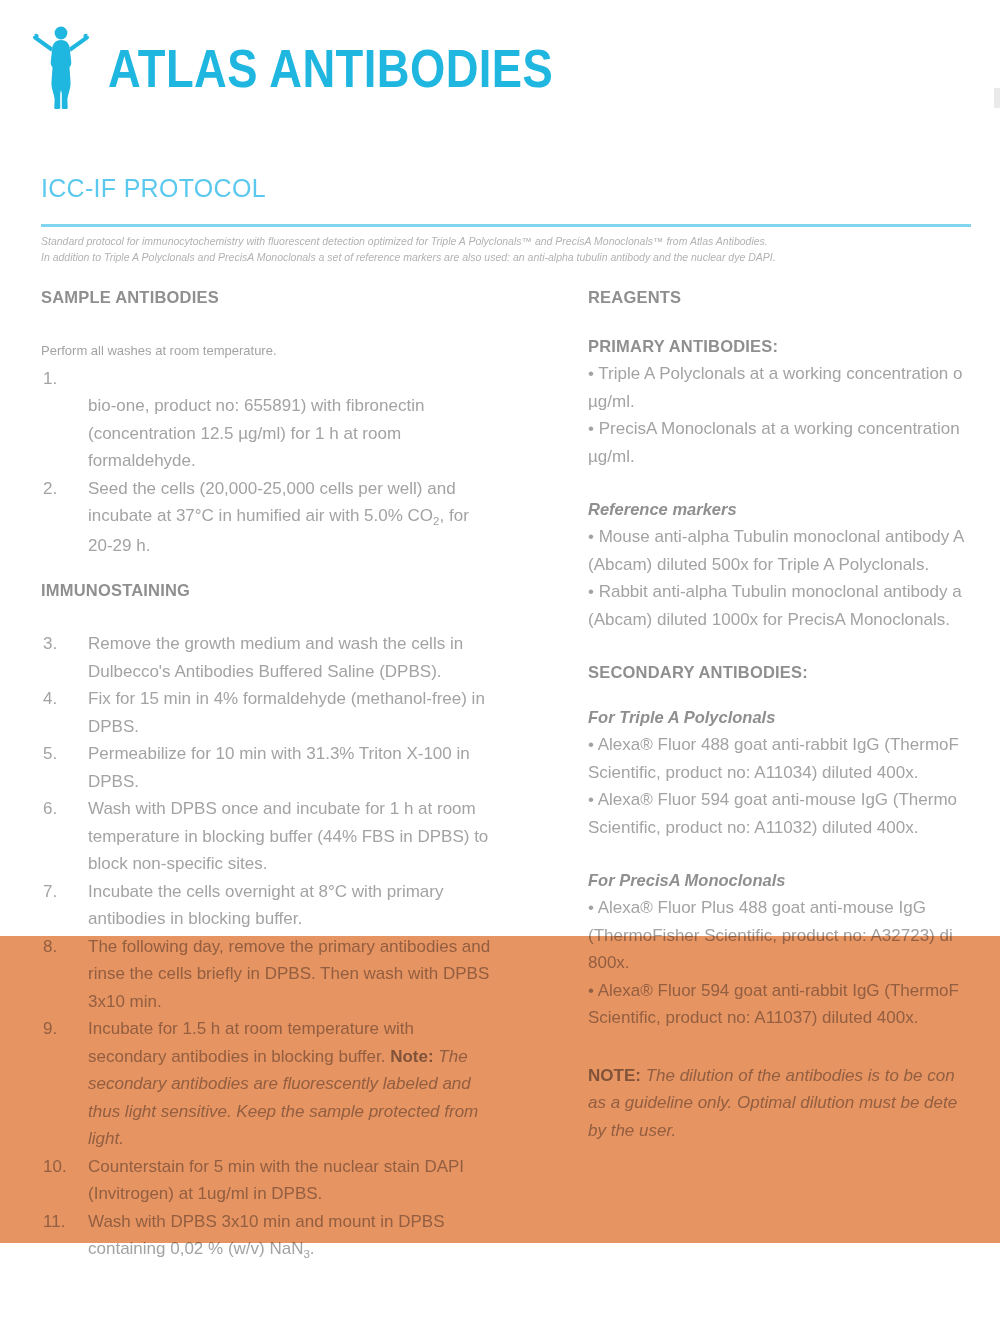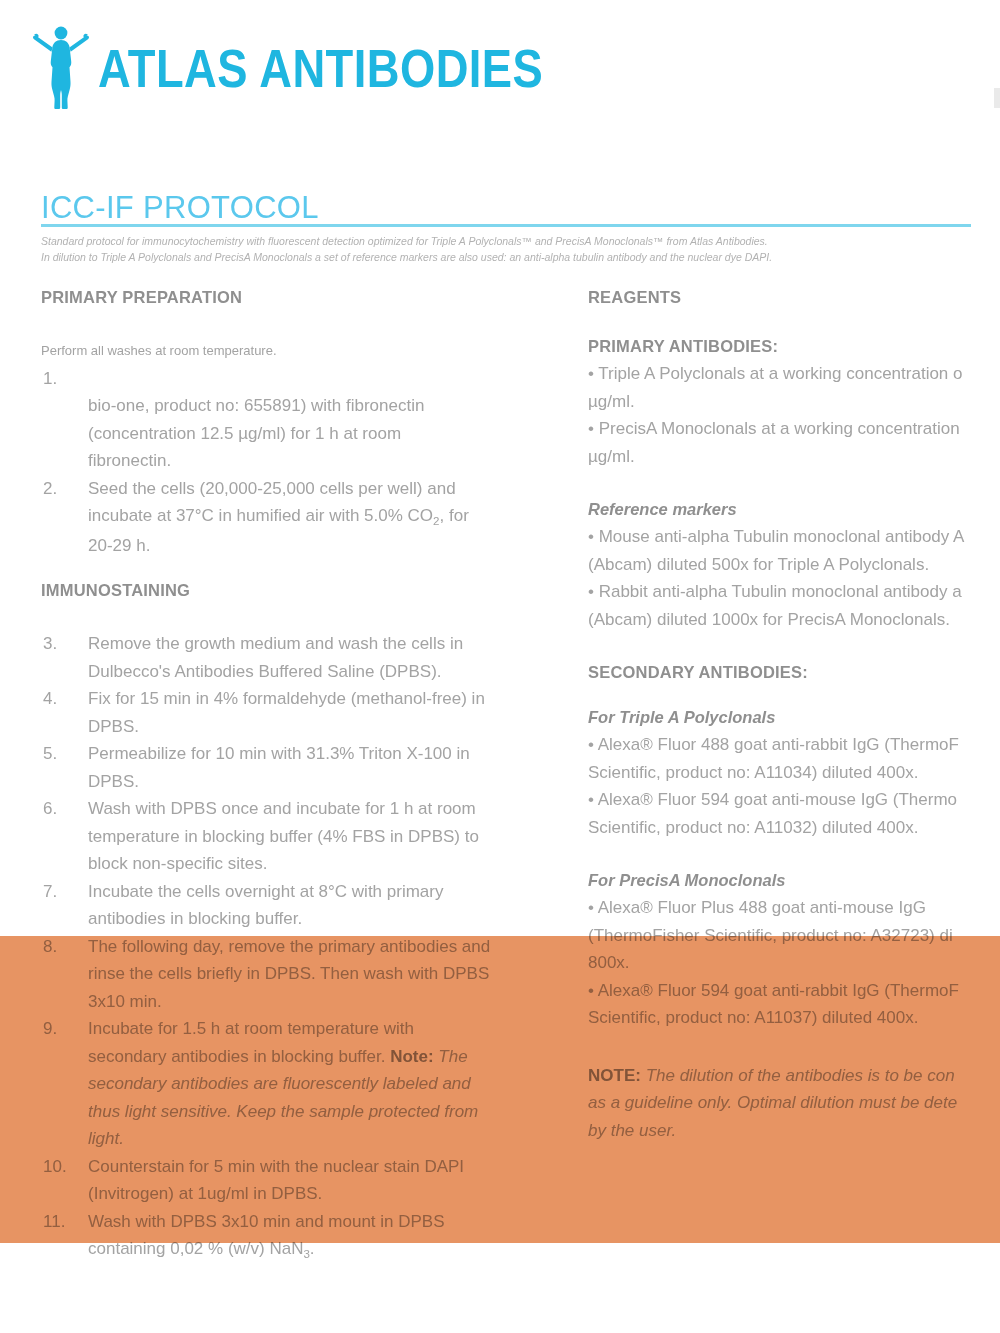--- a/index.html
+++ b/index.html
@@ -25,21 +25,21 @@
     overflow: hidden;
   }
 
   
   .header {
     position: absolute;
     left: 30px;
     top: 22px;
     display: flex;
     align-items: center;
-    gap: 6px;
+    gap: 16px;
   }
   .logo-figure {
     width: 62px;
     height: 92px;
     display: block;
   }
   .logo-wordmark {
     font-family: "Liberation Sans", sans-serif;
     font-weight: bold;
     font-size: 54px;
@@ -59,22 +59,22 @@
     width: 6px;
     height: 20px;
     background: #d8d8d8;
     opacity: 0.55;
   }
 
   
   .doc-title {
     position: absolute;
     left: 41px;
-    top: 190px;
-    font-size: 31px;
+    top: 174px;
+    font-size: 25px;
     color: #5BC8ED;
     letter-spacing: 0.3px;
     white-space: nowrap;
   }
   .title-rule {
     position: absolute;
     left: 41px;
     top: 224px;
     width: 930px;
     height: 3px;
@@ -228,36 +228,36 @@
     </svg>
     <div class="logo-wordmark">ATLAS ANTIBODIES</div>
   </div>
 
   <div class="edge-mark"></div>
 
   <div class="doc-title">ICC-IF PROTOCOL</div>
   <div class="title-rule"></div>
   <div class="subtitle">
     <div>Standard protocol for immunocytochemistry with fluorescent detection optimized for Triple A Polyclonals™ and PrecisA Monoclonals™ from Atlas Antibodies.</div>
-    <div>In dilution to Triple A Polyclonals and PrecisA Monoclonals a set of reference markers are also used: an anti-alpha tubulin antibody and the nuclear dye DAPI.</div>
+    <div>In addition to Triple A Polyclonals and PrecisA Monoclonals a set of reference markers are also used: an anti-alpha tubulin antibody and the nuclear dye DAPI.</div>
   </div>
 
   <div class="col-left">
 
-    <div class="sec-head">PRIMARY PREPARATION</div>
+    <div class="sec-head">SAMPLE ANTIBODIES</div>
 
     <div class="para">Perform all washes at room temperature.</div>
 
     <ol class="steps">
       <li>
         <span class="num">1.</span>
         <br>
         <span>bio-one, product no: 655891) with fibronectin</span><br>
         <span>(concentration 12.5 µg/ml) for 1 h at room</span><br>
-        <span>fibronectin.</span>
+        <span>formaldehyde.</span>
       </li>
       <li>
         <span class="num">2.</span>
         <span>Seed the cells (20,000-25,000 cells per well) and</span><br>
         <span>incubate at 37°C in humified air with 5.0% CO<sub>2</sub>, for</span><br>
         <span>20-29 h.</span>
       </li>
     </ol>
 
     <div class="gap-22"></div>
@@ -275,21 +275,21 @@
         <span>DPBS.</span>
       </li>
       <li>
         <span class="num">5.</span>
         <span>Permeabilize for 10 min with 31.3% Triton X-100 in</span><br>
         <span>DPBS.</span>
       </li>
       <li>
         <span class="num">6.</span>
         <span>Wash with DPBS once and incubate for 1 h at room</span><br>
-        <span>temperature in blocking buffer (4% FBS in DPBS) to</span><br>
+        <span>temperature in blocking buffer (44% FBS in DPBS) to</span><br>
         <span>block non-specific sites.</span>
       </li>
       <li>
         <span class="num">7.</span>
         <span>Incubate the cells overnight at 8°C with primary</span><br>
         <span>antibodies in blocking buffer.</span>
       </li>
       <li>
         <span class="num">8.</span>
         <span>The following day, remove the primary antibodies and</span><br>

